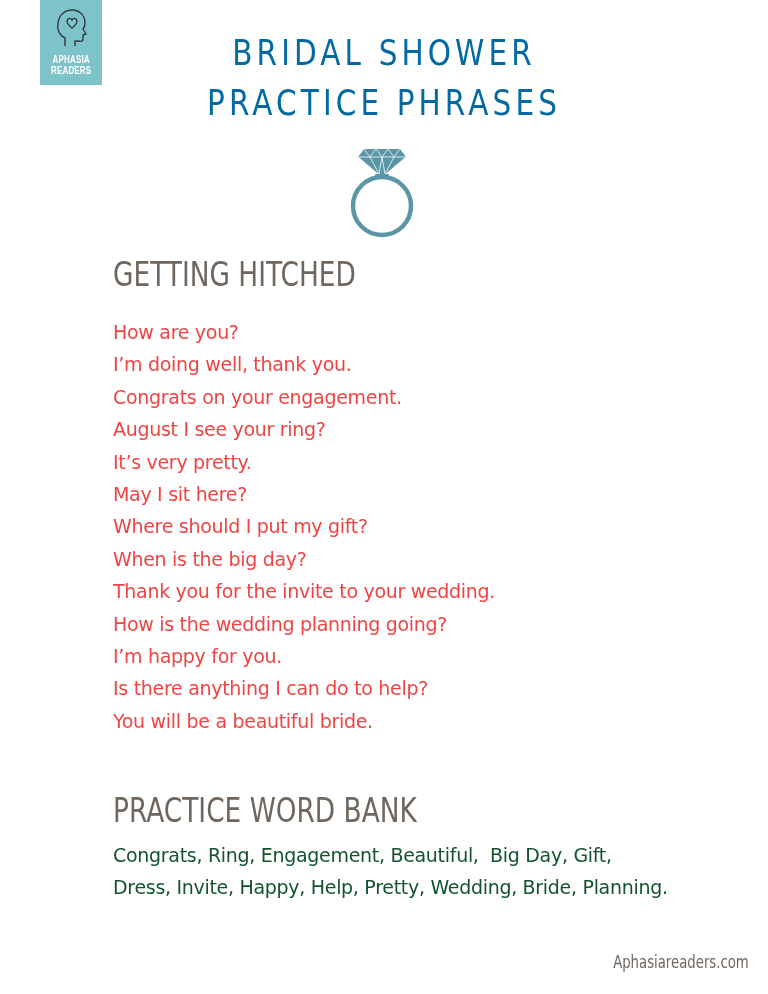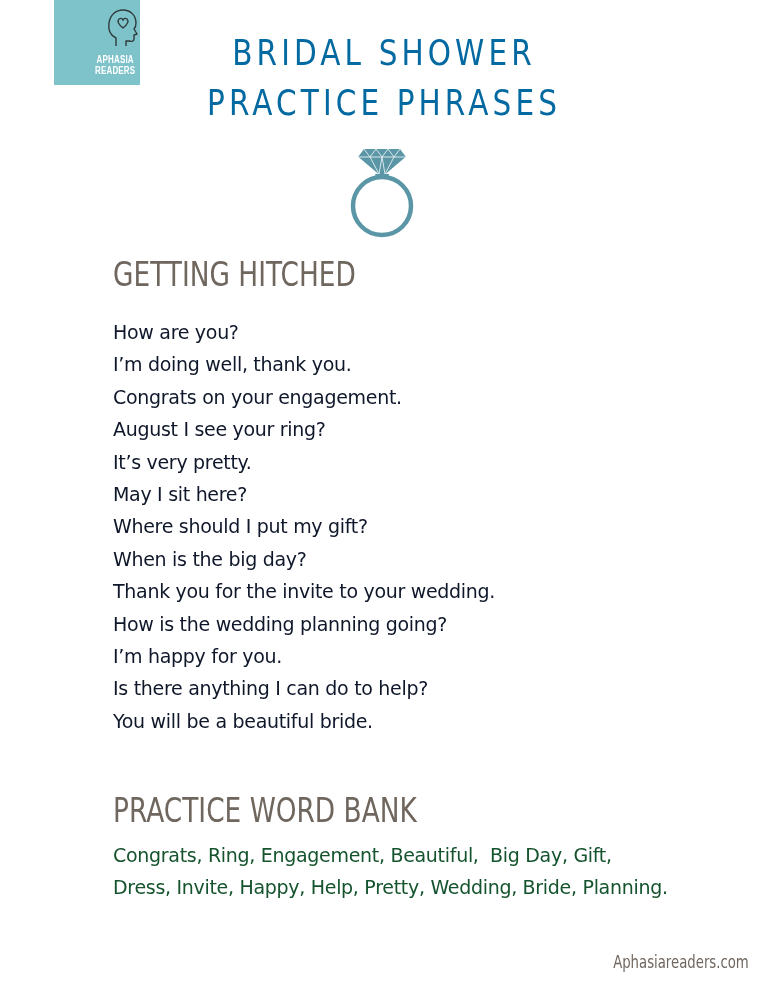--- a/index.html
+++ b/index.html
@@ -11,27 +11,26 @@
       width: 768px;
       height: 994px;
       position: relative;
       overflow: hidden;
       color: #6f665e;
     }
     .logo {
       position: absolute;
       left: 40px;
       top: 0;
-      width: 86px;
+      width: 62px;
       height: 85px;
       background: #7ec3ca;
       display: flex;
       flex-direction: column;
-      align-items: flex-end;
-      margin-left: 14px;
+      align-items: center;
     }
     .logo svg {
       margin-top: 8px;
     }
     .logo-text {
       font-family: "Liberation Sans", sans-serif;
       font-size: 10px;
       line-height: 11px;
       color: #ffffff;
       text-align: center;
@@ -85,21 +84,21 @@
     .phrases {
       position: absolute;
       left: 113px;
       top: 316px;
       margin: 0;
       padding: 0;
       list-style: none;
       font-family: "DejaVu Sans", sans-serif;
       font-size: 19px;
       line-height: 32.4px;
-      color: #0f172a;
+      color: #ef4444;
     }
     .phrases li {
       white-space: nowrap;
       letter-spacing: -0.3px;
     }
     .word-bank {
       position: absolute;
       left: 113px;
       top: 839px;
       width: 560px;

